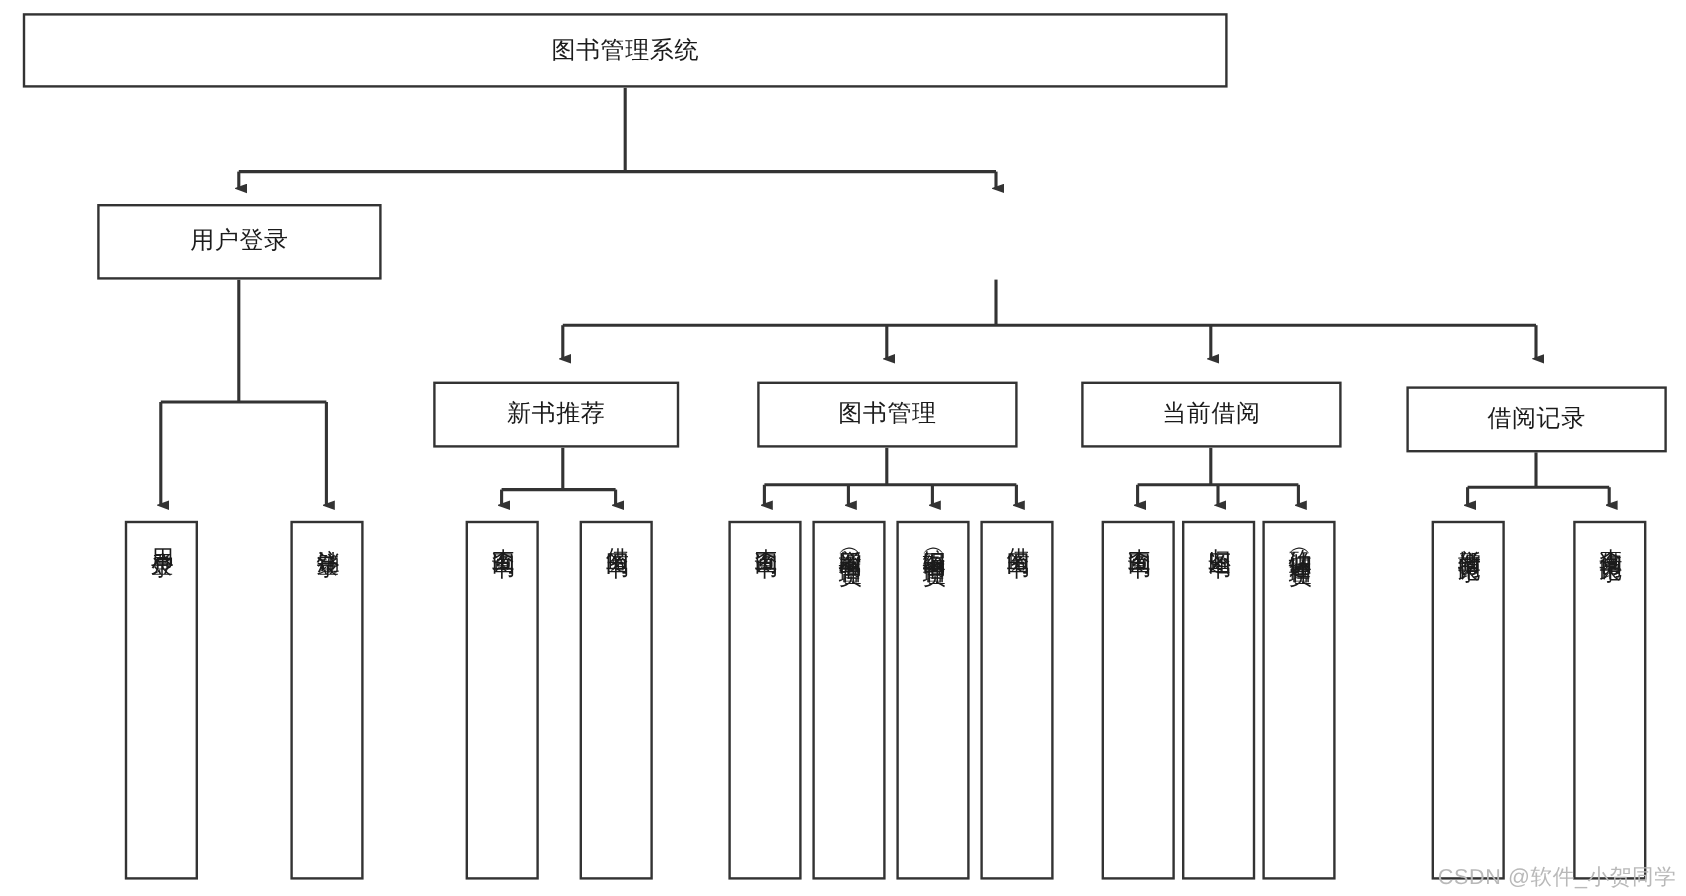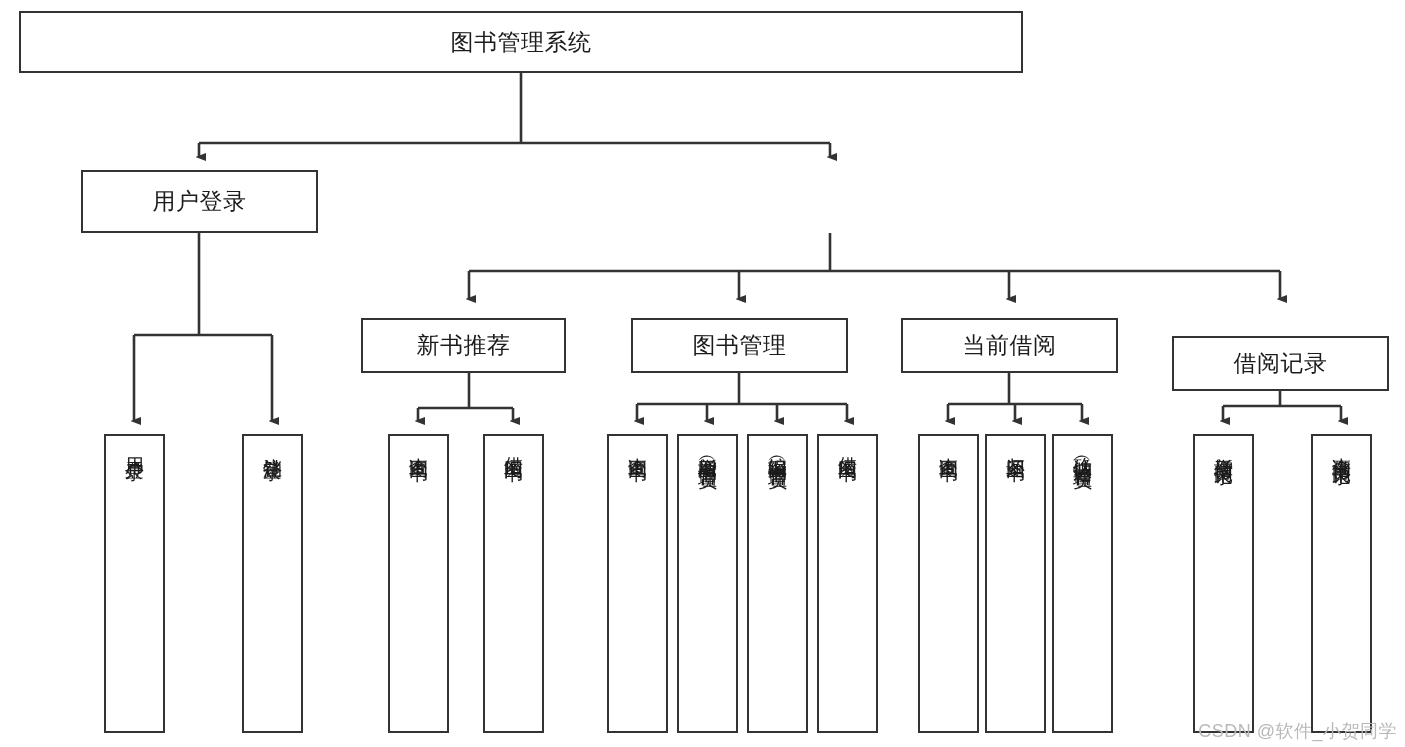--- a/index.html
+++ b/index.html
@@ -30,21 +30,21 @@
     position: absolute;
     box-sizing: border-box;
     border: 2px solid #333333;
     background: #ffffff;
     display: flex;
     align-items: center;
     justify-content: center;
     color: #1b1b1b;
   }
   .node-label {
-    font-size: 23px;
+    font-size: 20px;
     line-height: 1.15;
     white-space: nowrap;
     letter-spacing: 0.5px;
     color: #1b1b1b;
   }
   .node-box.vertical .node-label {
     writing-mode: vertical-rl;
     text-orientation: upright;
     white-space: normal;
     letter-spacing: 2px;
@@ -131,21 +131,21 @@
 
   <div class="node-box" style="left:361px; top:318px; width:205px; height:55px;">
     <span class="node-label">新书推荐</span>
   </div>
   <div class="node-box" style="left:631px; top:318px; width:217px; height:55px;">
     <span class="node-label">图书管理</span>
   </div>
   <div class="node-box" style="left:901px; top:318px; width:217px; height:55px;">
     <span class="node-label">当前借阅</span>
   </div>
-  <div class="node-box" style="left:1172px; top:336px; width:217px; height:55px;">
+  <div class="node-box" style="left:1172px; top:322px; width:217px; height:55px;">
     <span class="node-label">借阅记录</span>
   </div>
 
   <div class="node-box vertical" style="left:104px; top:434px; width:61px; height:299px;">
     <span class="node-label">用户登录</span>
   </div>
   <div class="node-box vertical" style="left:242px; top:434px; width:61px; height:299px;">
     <span class="node-label">注销登录</span>
   </div>
 

